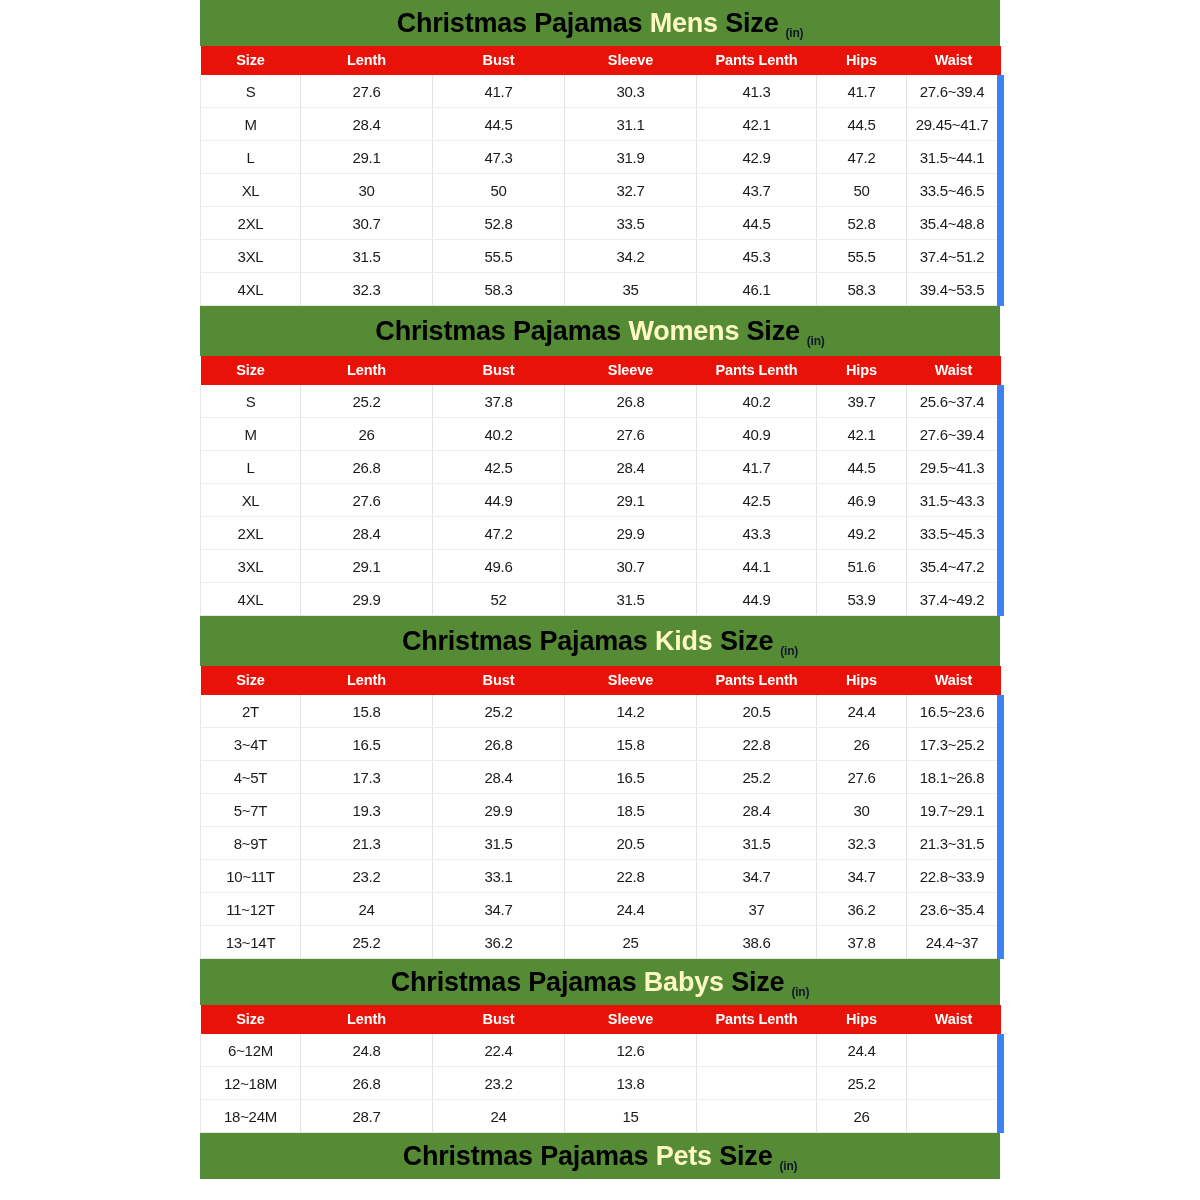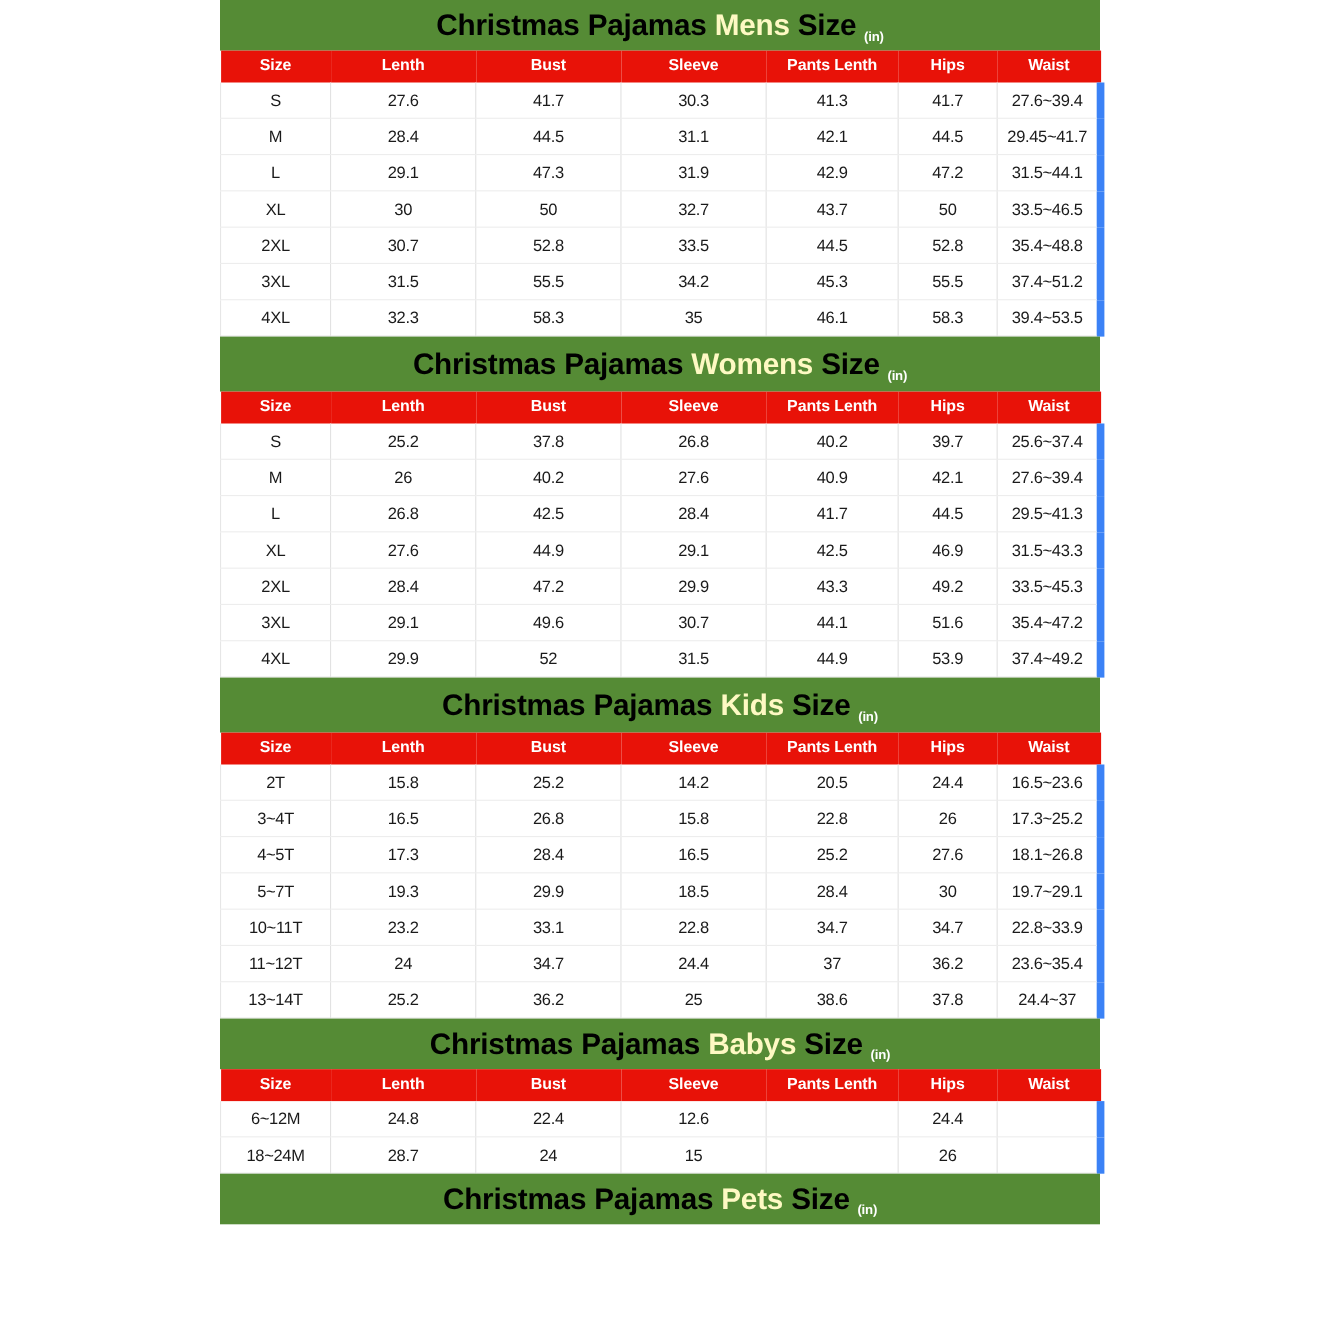--- a/index.html
+++ b/index.html
@@ -28,21 +28,21 @@
     font-size:27px;
     font-weight:bold;
     color:#000000;
     letter-spacing:-0.2px;
     line-height:1;
   }
   .banner .title .hl{color:#fef9c3;}
   .banner .unit{
     font-size:12px;
     font-weight:bold;
-    color:#ffffff;
+    color:#0f172a;
     margin-left:7px;
     position:relative;
     top:5px;
   }
 
   
   table.sizetable{
     width:800px;
     border-collapse:collapse;
     table-layout:fixed;
@@ -325,20 +325,29 @@
             <tr>
               <td>5~7T</td>
               <td>19.3</td>
               <td>29.9</td>
               <td>18.5</td>
               <td>28.4</td>
               <td>30</td>
               <td>19.7~29.1</td>
             </tr>
             <tr>
+              <td>8~9T</td>
+              <td>21.3</td>
+              <td>31.5</td>
+              <td>20.5</td>
+              <td>31.5</td>
+              <td>32.3</td>
+              <td>21.3~31.5</td>
+            </tr>
+            <tr>
               <td>10~11T</td>
               <td>23.2</td>
               <td>33.1</td>
               <td>22.8</td>
               <td>34.7</td>
               <td>34.7</td>
               <td>22.8~33.9</td>
             </tr>
             <tr>
               <td>11~12T</td>
@@ -390,20 +399,29 @@
             <tr>
               <td>6~12M</td>
               <td>24.8</td>
               <td>22.4</td>
               <td>12.6</td>
               <td></td>
               <td>24.4</td>
               <td></td>
             </tr>
             <tr>
+              <td>12~18M</td>
+              <td>26.8</td>
+              <td>23.2</td>
+              <td>13.8</td>
+              <td></td>
+              <td>25.2</td>
+              <td></td>
+            </tr>
+            <tr>
               <td>18~24M</td>
               <td>28.7</td>
               <td>24</td>
               <td>15</td>
               <td></td>
               <td>26</td>
               <td></td>
             </tr>
           </tbody>
         </table>

